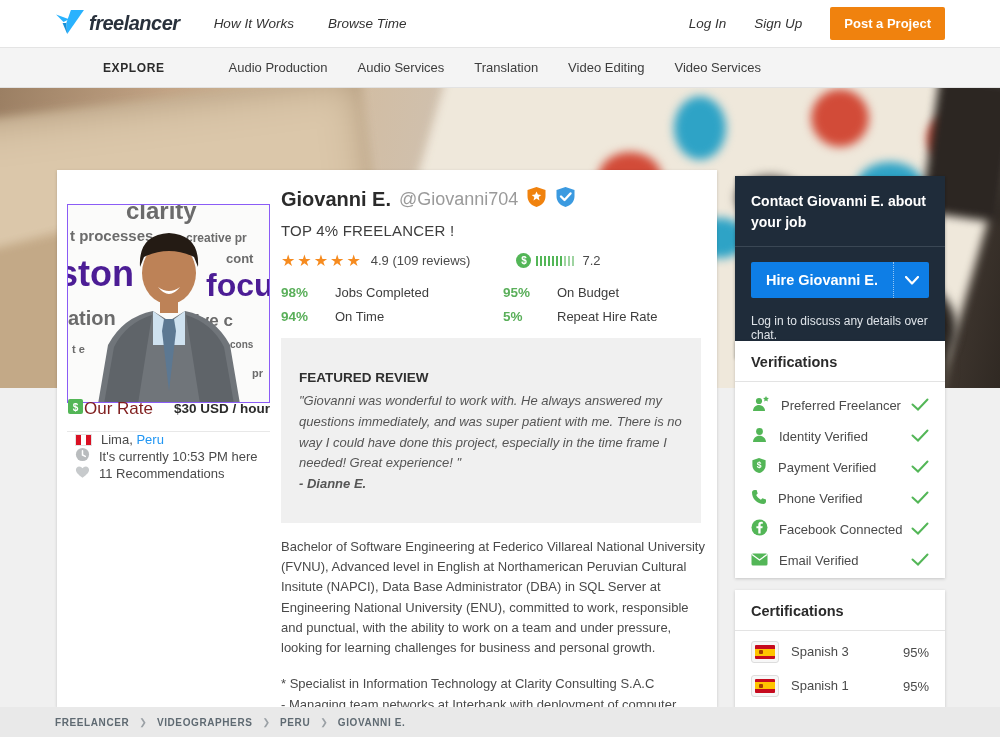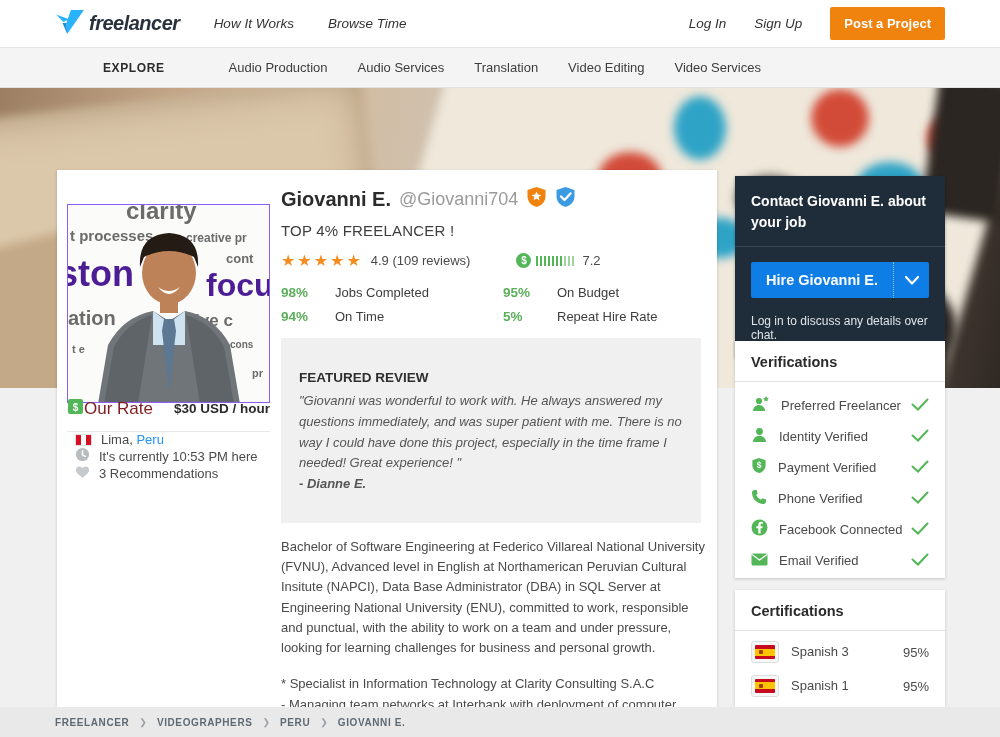--- a/index.html
+++ b/index.html
@@ -247,21 +247,21 @@
           </svg>
       </span>
       <span>It's currently 10:53 PM here</span>
     </div>
     <div class="info-row">
       <span>
         <svg width="15" height="14" viewBox="0 0 16 14">
             <path d="M8 13 C3 9.5 1 7 1 4.5 C1 2.5 2.6 1 4.5 1 C6 1 7.3 1.9 8 3 C8.7 1.9 10 1 11.5 1 C13.4 1 15 2.5 15 4.5 C15 7 13 9.5 8 13 Z" fill="#c7cacc"></path>
           </svg>
       </span>
-      <span>3 Recommendations</span>
+      <span>11 Recommendations</span>
     </div>
   </div>
 
   <div class="right-col">
     <div class="name-row">
       <span class="name">Giovanni E.</span>
       <span class="username">@Giovanni704</span>
       <span>
         <svg width="21" height="22" viewBox="0 0 20 22">
             <path d="M10 1 L19 4 V10 c0 6-4 9.5-9 11 C5 19.5 1 16 1 10 V4 Z" fill="#f0820e"></path>

